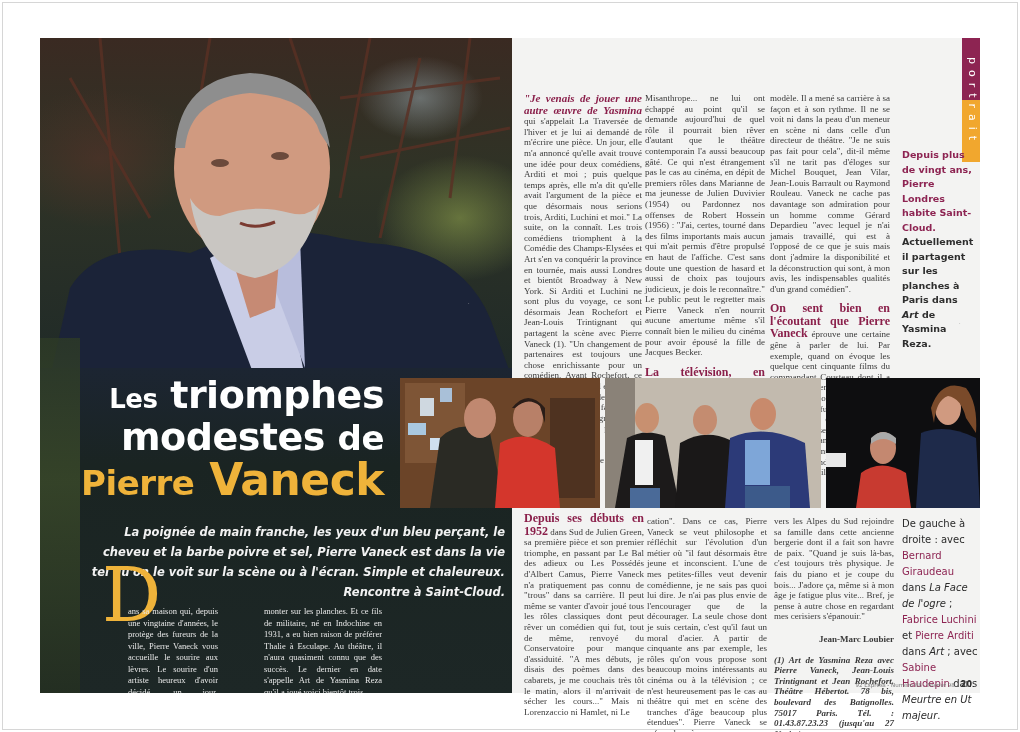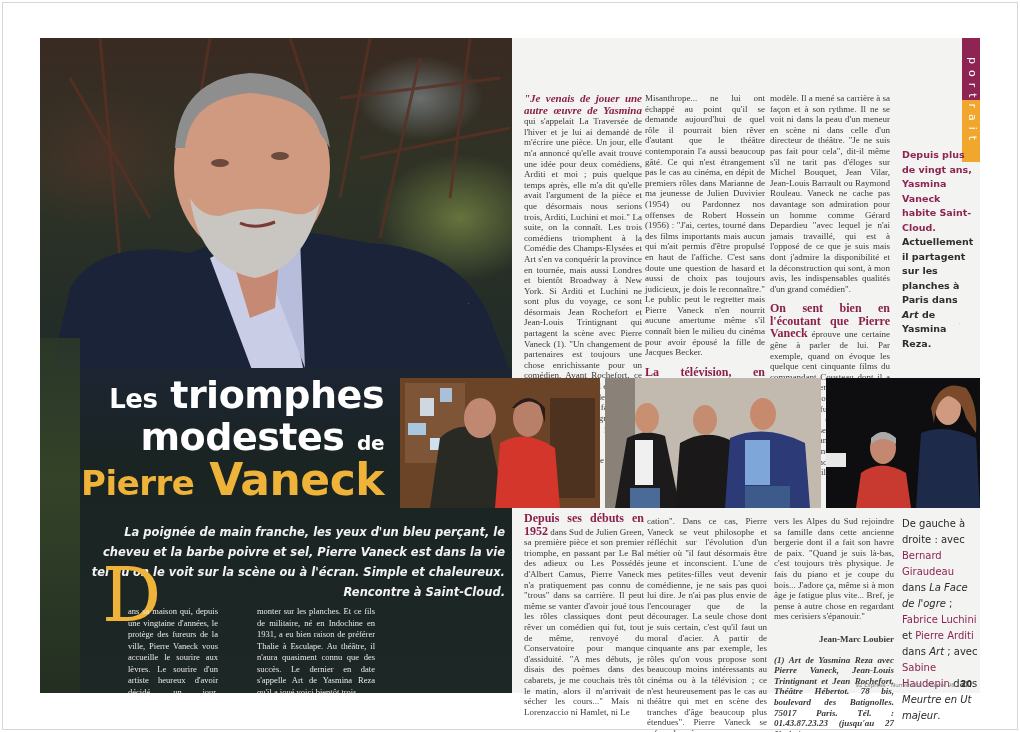--- a/index.html
+++ b/index.html
@@ -22,31 +22,31 @@
   .lower-dark { position: absolute; left: 0; top: 330px; width: 472px; height: 325px;
     background: linear-gradient(180deg, #1c2532 0%, #1a2422 30%, #1d2726 100%); }
   .lower-green { position: absolute; left: 0; top: 300px; width: 40px; height: 355px;
     background: linear-gradient(180deg, #2d3a26, #3b4a2a 40%, #253021); opacity: 0.8; }
 
   .headline { position: absolute; left: 0; width: 472px; text-align: right; font-family: "DejaVu Sans", sans-serif; font-weight: bold; letter-spacing: -0.5px; }
   .hl1 { top: 335px; right: 0; padding-right: 128px; font-size: 38px; color: #ffffff; }
   .hl2 { top: 377px; padding-right: 128px; font-size: 38px; color: #ffffff; }
   .hl3 { top: 416px; padding-right: 128px; font-size: 44px; color: #efb33a; }
   .hl1 span.les { font-size: 26px; }
-  .hl2 span.de { font-size: 20px; }
+  .hl2 span.de { font-size: 34px; }
   .hl3 span.pierre { font-size: 34px; }
 
   .chapo { position: absolute; left: 45px; top: 484px; width: 420px; text-align: right;
     font-family: "DejaVu Sans", sans-serif; font-style: italic; font-weight: bold; font-size: 11.5px; line-height: 20px; color: #f2f2f2; }
 
   .dropcap { position: absolute; left: 62px; top: 520px; font-family: "DejaVu Serif", serif; font-size: 74px; color: #efb33a; line-height: 1; }
 
   .intro-col { position: absolute; top: 568px; width: 118px; font-size: 8.5px; line-height: 11.5px; color: #e8e8e8; text-align: justify; }
   .ic1 { left: 60px; text-indent: 0; }
-  .ic2 { left: 217px; }
+  .ic2 { left: 224px; }
   .ic3 { left: 345px; }
 
   .credit-left { position: absolute; left: 426px; top: 265px; writing-mode: vertical-rl; font-size: 5px; color: #bbb; font-family: "DejaVu Sans", sans-serif; }
 
   
   .right-page { position: absolute; left: 512px; top: 38px; width: 468px; height: 655px; background: #f3f3f2; }
 
   .col { position: absolute; font-size: 9px; line-height: 10.6px; color: #3a3a3a; text-align: justify; }
   .col .lead { color: #8a1f4a; font-weight: bold; font-style: italic; font-size: 11px; }
   .col .sub { color: #8a1f4a; font-weight: bold; font-size: 12px; line-height: 12.5px; }
@@ -153,21 +153,21 @@
 
 <div class="right-page">
 
   <div class="portrait-tab">
     <div class="portrait-top"></div>
     <div class="portrait-bot"></div>
     <div class="portrait-text" style="writing-mode: vertical-rl; height:120px; letter-spacing:6px;">portrait</div>
   </div>
 
   <div class="sidebar-note">
-    <span class="pink">Depuis plus de vingt ans, Yasmina Vaneck habite Saint-Cloud.</span>
+    <span class="pink">Depuis plus de vingt ans, Pierre Londres habite Saint-Cloud.</span>
     <span class="dark">Actuellement il partagent sur les planches à Paris dans </span><em class="dark">Art</em><span class="dark"> de Yasmina Reza.</span>
   </div>
 
   <div class="credit-right">·</div>
 
   <div class="col c1">
     <span class="lead">"Je venais de jouer une autre œuvre de Yasmina</span><span class="q"> qui s'appelait La Traversée de l'hiver et je lui ai demandé de m'écrire une pièce. Un jour, elle m'a annoncé qu'elle avait trouvé une idée pour deux comédiens, Arditi et moi ; puis quelque temps après, elle m'a dit qu'elle avait l'argument de la pièce et que désormais nous serions trois, Arditi, Luchini et moi."</span><span> La suite, on la connaît. Les trois comédiens triomphent à la Comédie des Champs-Elysées et Art s'en va conquérir la province en tournée, mais aussi Londres et bientôt Broadway à New York. Si Arditi et Luchini ne sont plus du voyage, ce sont désormais Jean Rochefort et Jean-Louis Trintignant qui partagent la scène avec Pierre Vaneck (1). </span><span class="q">"Un changement de partenaires est toujours une chose enrichissante pour un comédien. Avant Rochefort, ce fut Michel Blanc et il est évident que la personnalité de l'un et de l'autre a quelque peu fait évoluer les choses",</span><span> souligne Pierre Vaneck qui pourrait parler des heures de cette fabuleuse aventure à laquelle il compte tout de même mettre un terme cette année.</span>
   </div>
 
   <div class="col c2">

